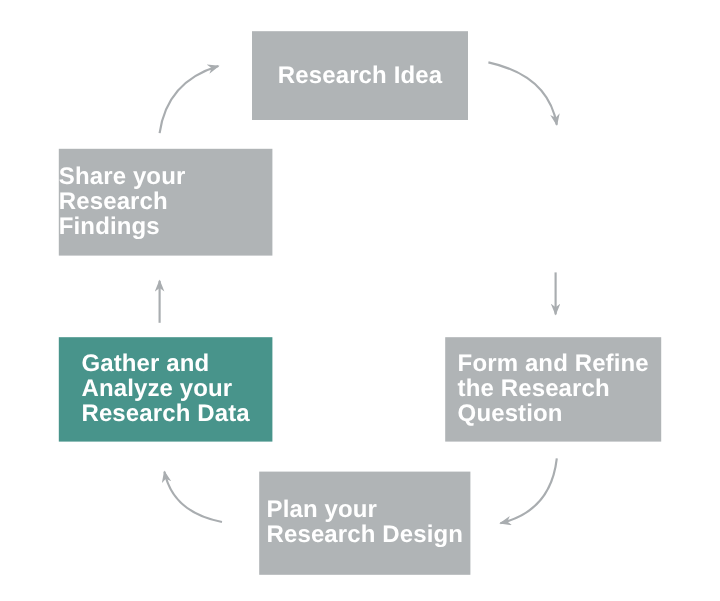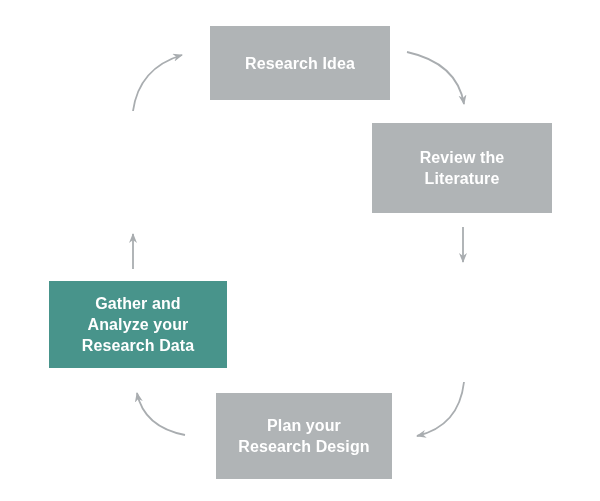--- a/index.html
+++ b/index.html
@@ -28,24 +28,24 @@
     align-items: center;
     justify-content: center;
     background: var(--box-gray, #b0b4b6);
     box-sizing: border-box;
   }
   .box.highlight {
     background: var(--box-teal, #48948b);
   }
   .box .label {
     color: var(--label-text, #ffffff);
-    font-size: 16px;
+    font-size: 20px;
     line-height: 21px;
     font-weight: bold;
-    text-align: center;
+    text-align: left;
     white-space: pre-line;
     letter-spacing: 0.1px;
   }
   
   .b-research-idea   { left: 210px; top:  26px; width: 180px; height: 74px; }
   .b-review-lit      { left: 372px; top: 123px; width: 180px; height: 90px; }
   .b-form-refine     { left: 371px; top: 281px; width: 180px; height: 87px; }
   .b-plan-design     { left: 216px; top: 393px; width: 176px; height: 86px; }
   .b-gather-analyze  { left:  49px; top: 281px; width: 178px; height: 87px; }
   .b-share-findings  { left:  49px; top: 124px; width: 178px; height: 89px; }
@@ -68,31 +68,36 @@
       <path d="M464,382 Q459,426 417,436" marker-end="url(#arrowhead)"></path>
       <path d="M185,435 Q144,427 137,393" marker-end="url(#arrowhead)"></path>
       <path d="M133,269 L133,234" marker-end="url(#arrowhead)"></path>
     </g>
   </svg>
 
   <div class="box b-research-idea">
     <div class="label">Research Idea</div>
   </div>
 
-  <div class="box b-review-lit">
-    <div class="label">Review the
-Literature</div>
+
+  <div class="box b-form-refine">
+    <div class="label">Form and Refine
+the Research
+Question</div>
   </div>
-
 
   <div class="box b-gather-analyze highlight">
     <div class="label">Gather and
 Analyze your
 Research Data</div>
   </div>
 
   <div class="box b-plan-design">
     <div class="label">Plan your
 Research Design</div>
   </div>
 
+  <div class="box b-share-findings">
+    <div class="label">Share your
+Research Findings</div>
+  </div>
 
 </div>
 
 </body></html>

